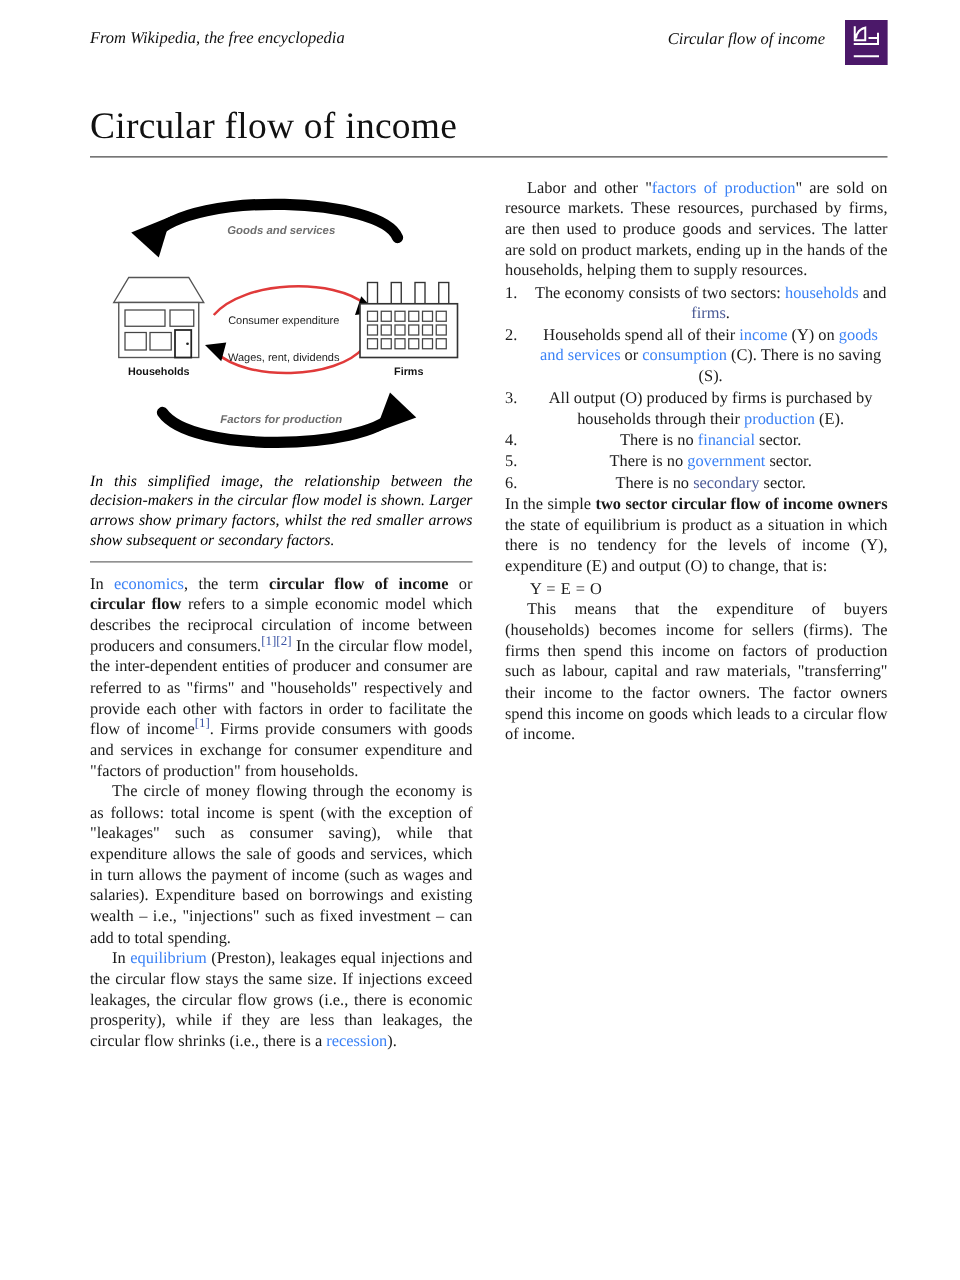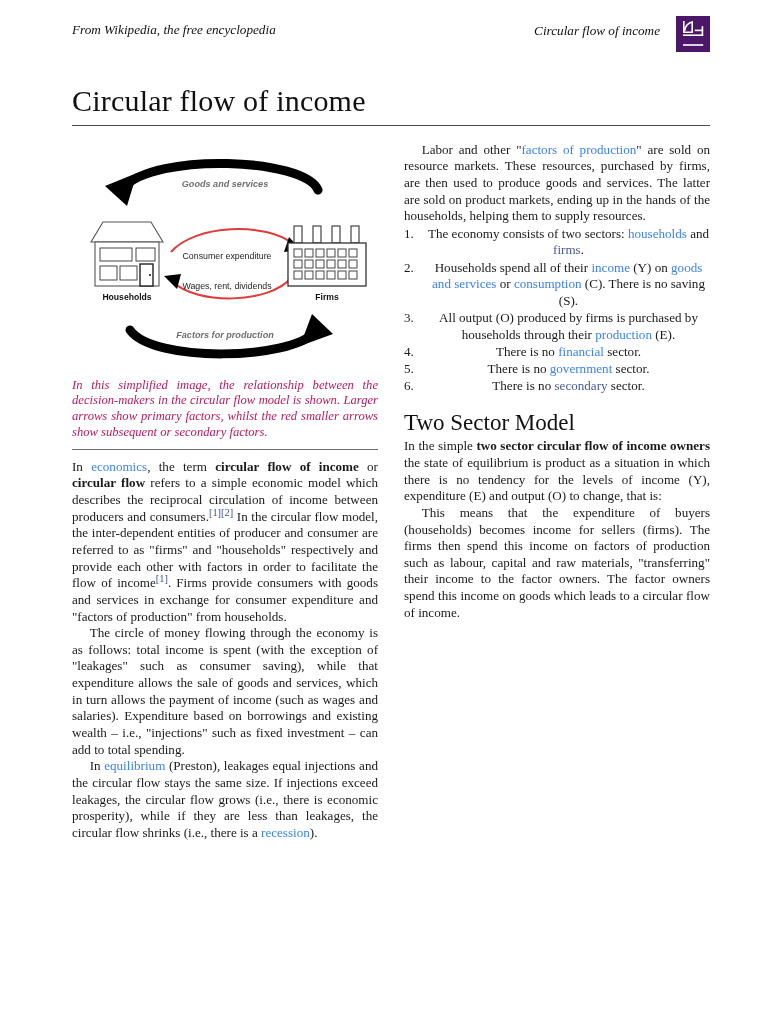--- a/index.html
+++ b/index.html
@@ -89,21 +89,21 @@
 
   
   .figure { margin: 0 0 0 0; }
   .figure svg { display: block; margin: 0 auto; }
   .figcaption {
     font-style: italic;
     font-size: 12.6px;
     line-height: 1.255;
     text-align: justify;
     margin: 4px 0 0 0;
-    color: #be185d;
+    color: #000000;
   }
   .caption-rule {
     border: 0;
     border-top: 1px solid #6d6d6d;
     margin: 8px 0 9px 0;
   }
 
   
   .lnk-red   { color: #3b82f6; }
   .lnk-blue  { color: #4a5a96; }
@@ -289,21 +289,21 @@
 
         <li><span>All output (O) produced by firms is purchased by households through their </span><span class="lnk-red">production</span><span> (E).</span></li>
 
         <li><span>There is no </span><span class="lnk-red">financial</span><span> sector.</span></li>
 
         <li><span>There is no </span><span class="lnk-red">government</span><span> sector.</span></li>
 
         <li><span>There is no </span><span class="lnk-blue">secondary</span><span> sector.</span></li>
       </ol>
 
-      <h2 class="sec tight">Two Sector Model</h2>
 
       <p><span>In the simple </span><b>two sector circular flow of income owners</b><span> the state of equilibrium is product as a situation in which there is no tendency for the levels of income (Y), expenditure (E) and output (O) to change, that is:</span></p>
 
+      <p class="equation">Y = E = O</p>
 
       <p class="indent">This means that the expenditure of buyers (households) becomes income for sellers (firms). The firms then spend this income on factors of production such as labour, capital and raw materials, "transferring" their income to the factor owners. The factor owners spend this income on goods which leads to a circular flow of income.</p>
     </div>
   </div>
 </div>
 
 </body></html>

